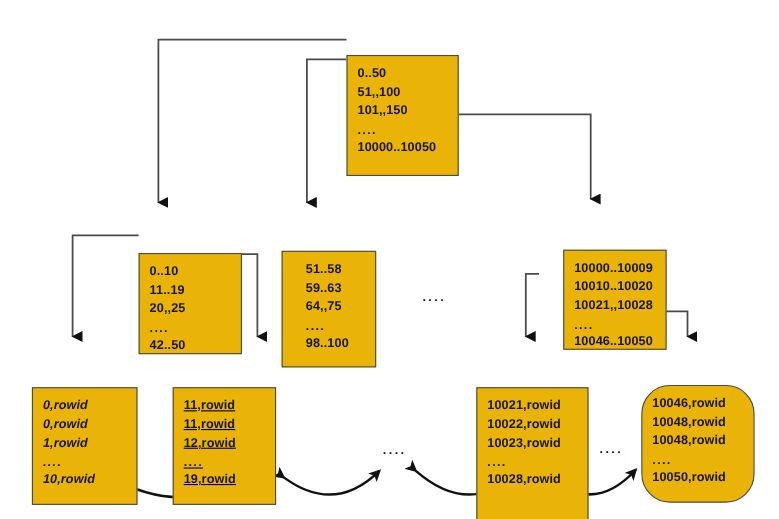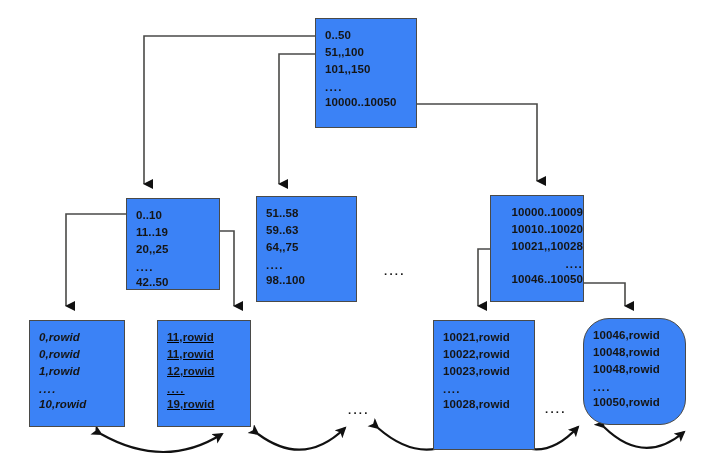--- a/index.html
+++ b/index.html
@@ -19,23 +19,24 @@
     position: absolute;
     left: 0;
     top: 0;
     width: 708px;
     height: 472px;
     pointer-events: none;
   }
   .node {
     position: absolute;
     box-sizing: border-box;
-    background: #3b82f6;
+    background: #eab308;
     border: 1.6px solid #4a4a48;
     z-index: 3;
+    margin-top: 32px;
   }
   .node .rows {
     padding: 8px 0 0 9px;
   }
   .row {
     font-size: 11.5px;
     font-weight: bold;
     color: #151515;
     line-height: 17px;
     letter-spacing: 0.1px;
@@ -130,31 +131,31 @@
   <div class="node" style="left:126px; top:198px; width:94px; height:92px;">
     <div class="rows">
       <div class="row">0..10</div>
       <div class="row">11..19</div>
       <div class="row">20,,25</div>
       <div class="row dots">....</div>
       <div class="row">42..50</div>
     </div>
   </div>
 
-  <div class="node" style="left:256px; top:196px; width:101px; height:106px;">
+  <div class="node" style="left:256px; top:196px; width:86px; height:106px;padding-left:12px;">
     <div class="rows">
       <div class="row">51..58</div>
       <div class="row">59..63</div>
       <div class="row">64,,75</div>
       <div class="row dots">....</div>
       <div class="row">98..100</div>
     </div>
   </div>
 
-  <div class="node" style="left:490px; top:195px; width:94px; height:107px;text-align:right;">
+  <div class="node" style="left:512px; top:195px; width:94px; height:91px;">
     <div class="rows">
       <div class="row">10000..10009</div>
       <div class="row">10010..10020</div>
       <div class="row">10021,,10028</div>
       <div class="row dots">....</div>
       <div class="row">10046..10050</div>
     </div>
   </div>
 
   <div class="ellipsis" style="left:384px; top:265px;">....</div>

